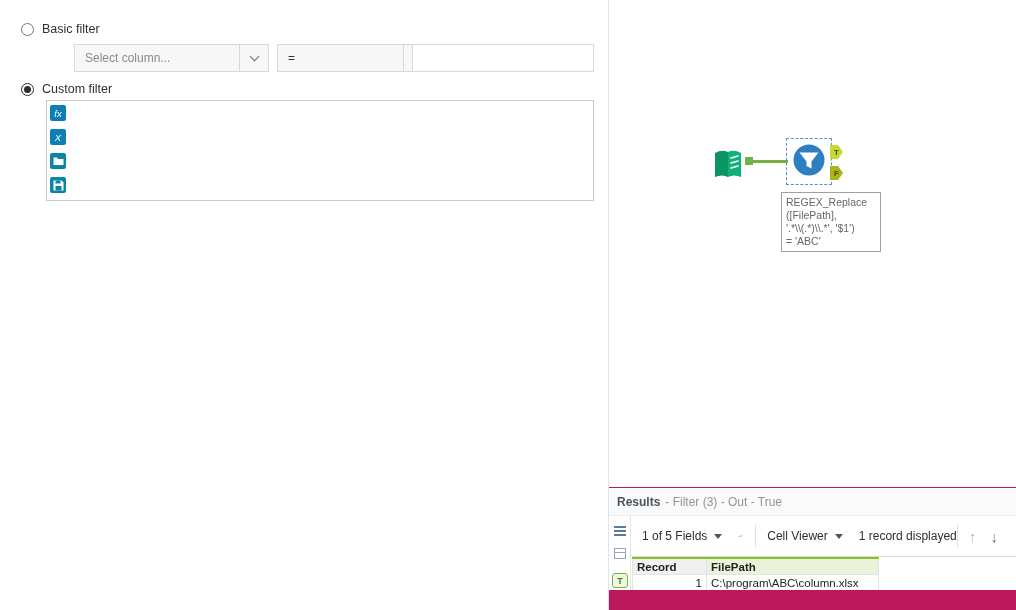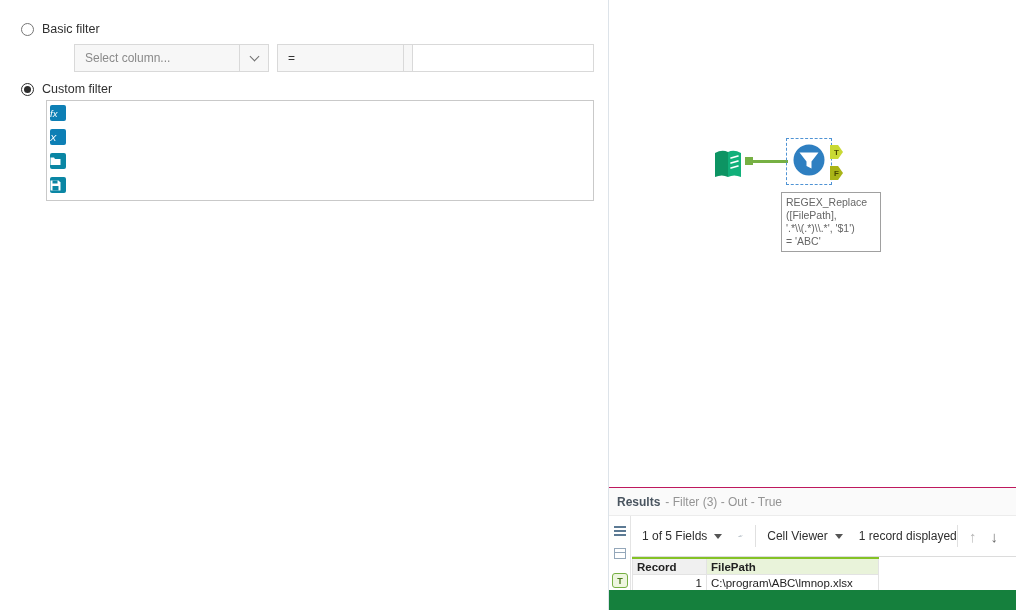--- a/index.html
+++ b/index.html
@@ -1,18 +1,18 @@
 <!DOCTYPE html>
 <html><head>
 <meta charset="utf-8">
 <style>
   * { box-sizing: border-box; }
   body { margin: 0; }
   .screen {
-    position: relative; width: 1016px; height: 610px; background: #15803d;
+    position: relative; width: 1016px; height: 610px; background: #be185d;
     font-family: "Liberation Sans", sans-serif; color: #333; overflow: hidden;
   }
   .abs { position: absolute; }
 
   
   .radio-row { position: absolute; display: flex; align-items: center; gap: 8px; height: 16px; }
   .radio { width: 13px; height: 13px; border: 1px solid #767676; border-radius: 50%; background: #fff; position: relative; flex: 0 0 auto; }
   .radio.sel { border-color: #2d2d2d; }
   .radio.sel::after { content: ""; position: absolute; left: 2px; top: 2px; width: 7px; height: 7px; border-radius: 50%; background: #2d2d2d; }
   .radio-label { font-size: 12.5px; color: #2f2f2f; white-space: nowrap; }
@@ -20,21 +20,21 @@
   .dropdown { position: absolute; height: 28px; background: #f7f7f7; border: 1px solid #d9d9d9; display: flex; align-items: center; margin-left: 28px; }
   .dd-text { flex: 1; padding: 0 10px; font-size: 12px; color: #333; white-space: nowrap; overflow: hidden; }
   .dd-text.placeholder { color: #8a8a8a; }
   .dd-btn { width: 29px; align-self: stretch; border-left: 1px solid #d9d9d9; display: flex; align-items: center; justify-content: center; }
   .chev { width: 7px; height: 7px; border-right: 1.4px solid #6f6f6f; border-bottom: 1.4px solid #6f6f6f; transform: rotate(45deg); margin-top: -4px; }
 
   .text-input { position: absolute; height: 28px; border: 1px solid #d9d9d9; background: #fff; font-size: 12px; padding: 0 8px; font-family: "Liberation Sans", sans-serif; }
 
   .editor { position: absolute; background: #fff; border: 1px solid #c9c9c9; }
   .ed-icons { position: absolute; left: 3px; top: 4px; display: flex; flex-direction: column; gap: 8px; }
-  .ed-icon { width: 16px; height: 16px; border-radius: 2px; background: #0d7fb5; color: #fff; display: flex; align-items: center; justify-content: flex-start; font-size: 9.5px; cursor: pointer; }
+  .ed-icon { width: 16px; height: 16px; border-radius: 2px; background: #0d7fb5; color: #fff; display: flex; align-items: center; justify-content: center; font-size: 9.5px; cursor: pointer; }
   .ed-icon.teal { background: #0a86a4; }
   .expr { position: absolute; left: 27px; top: 8px; font-family: "DejaVu Sans Mono", monospace; font-size: 12px; white-space: pre; }
   .expr .code { color: #15428b; }
   .expr .str  { color: #a31597; font-style: italic; }
 
   .vdivider { position: absolute; left: 608px; top: 0; width: 1px; height: 610px; background: #dde3e9; }
 
   
   .canvas { position: absolute; left: 609px; top: 0; width: 407px; height: 487px; background: #fff; }
   .wire { position: absolute; background: #76b043; }
@@ -224,18 +224,18 @@
       <span class="arrow down">↓</span>
     </div>
 
     <div class="res-table">
       <div class="tr thead">
         <div class="th col-record">Record</div>
         <div class="th col-filepath filepath">FilePath</div>
       </div>
       <div class="tr">
         <div class="td record col-record">1</div>
-        <div class="td col-filepath">C:\program\ABC\lmnop.xlsx</div>
+        <div class="td col-filepath">C:\program\ABC\column.xlsx</div>
       </div>
     </div>
   </div>
 
 </div>
 
 </body></html>

